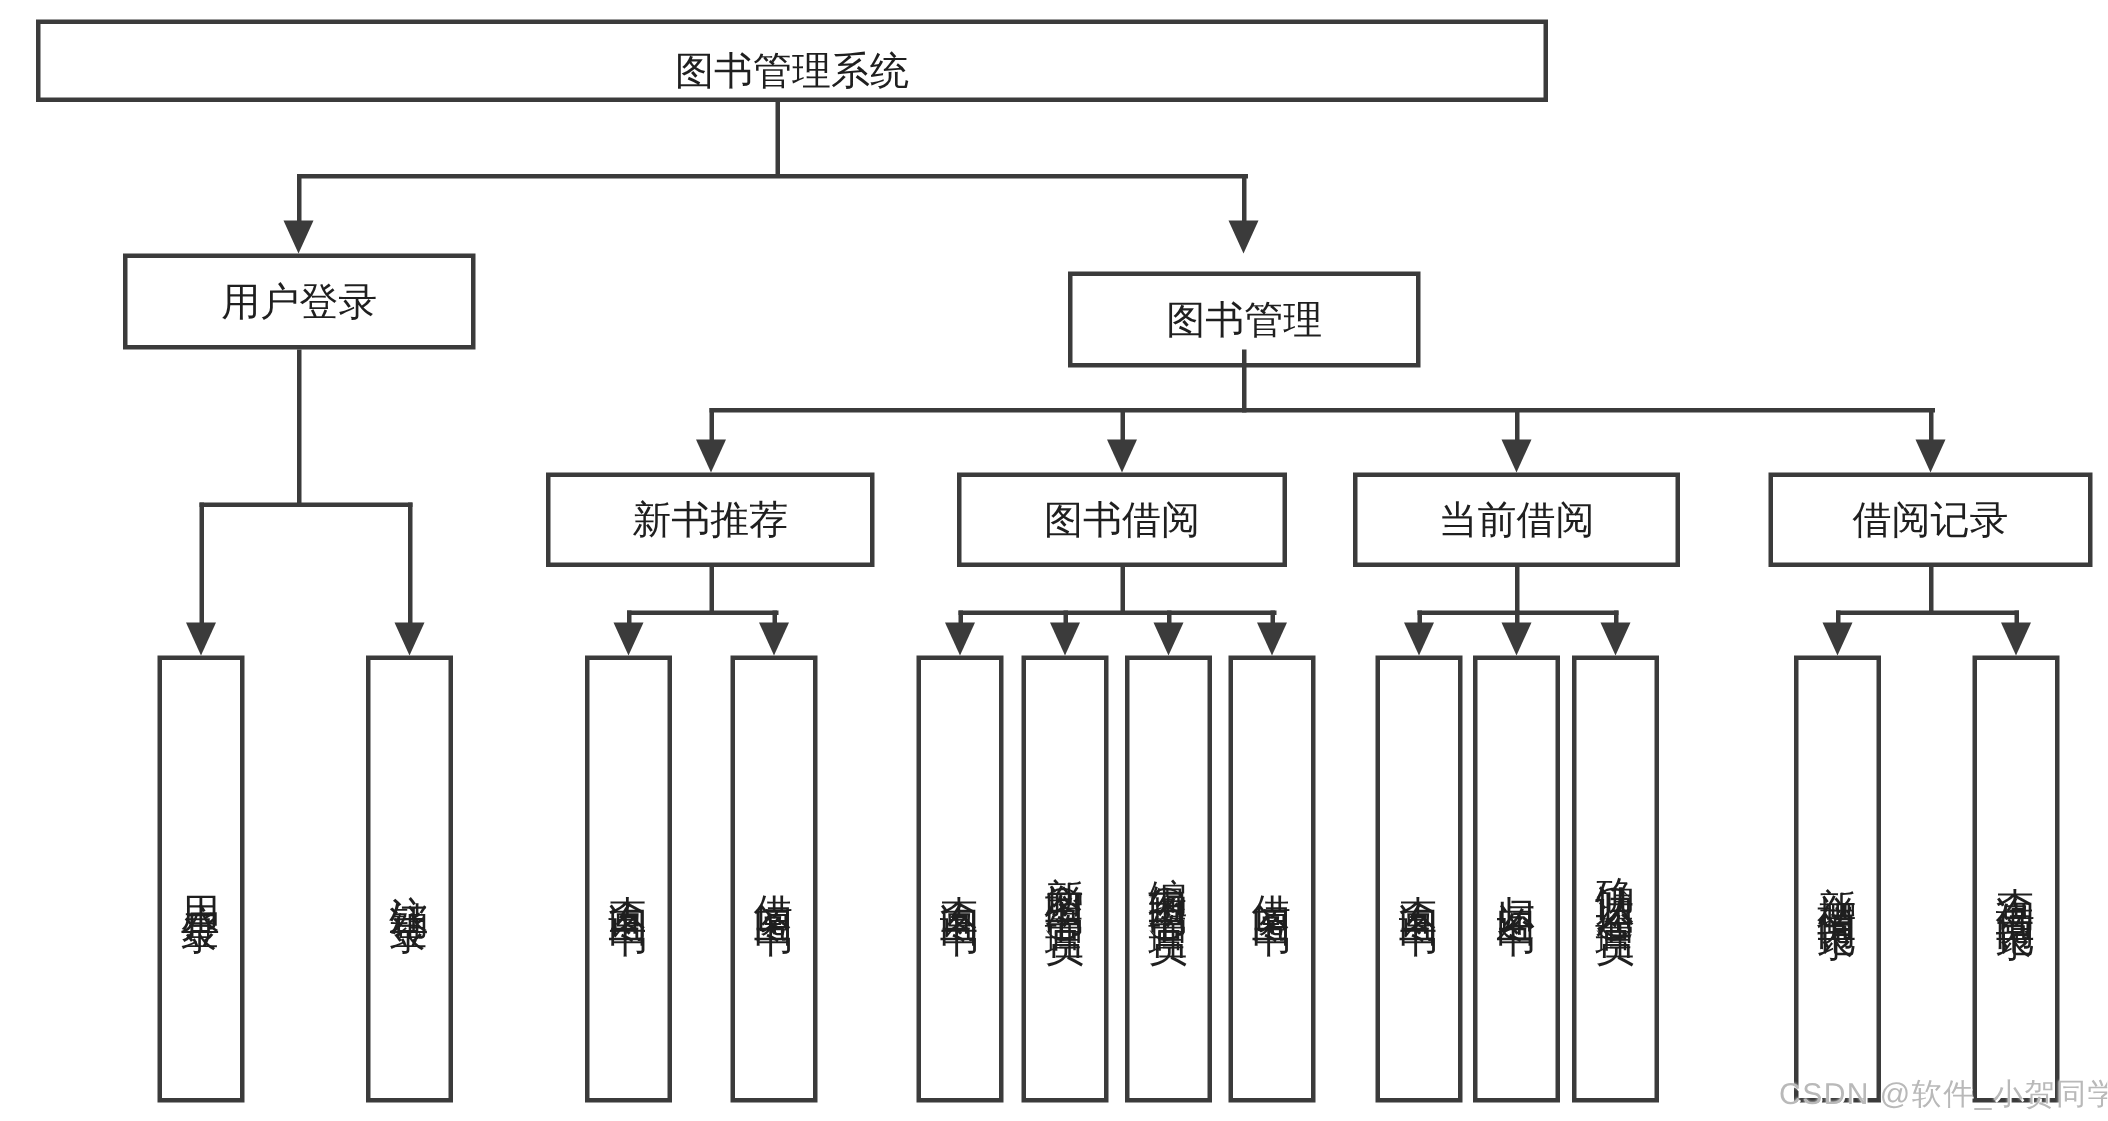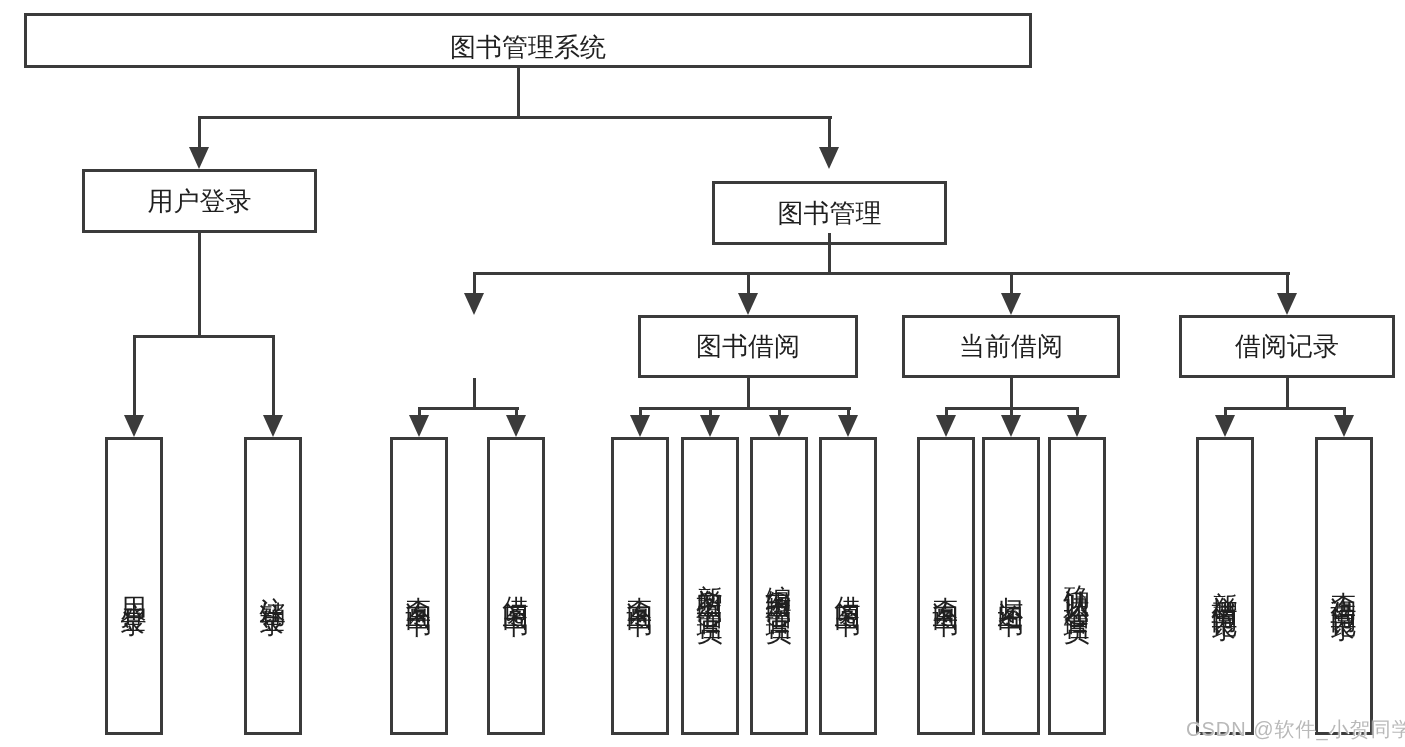--- a/index.html
+++ b/index.html
@@ -26,20 +26,23 @@
     <span>图书管理系统</span>
   </div>
 
   <div class="box" style="left:82px;top:169px;width:235px;height:64px;">
     <span>用户登录</span>
   </div>
   <div class="box" style="left:712px;top:169px;width:235px;height:64px;margin-top:12px;">
     <span>图书管理</span>
   </div>
 
+  <div class="box" style="left:364px;top:315px;width:219px;height:63px;">
+    <span>新书推荐</span>
+  </div>
   <div class="box" style="left:638px;top:315px;width:220px;height:63px;align-items:center;">
     <span>图书借阅</span>
   </div>
   <div class="box" style="left:902px;top:315px;width:218px;height:63px;">
     <span>当前借阅</span>
   </div>
   <div class="box" style="left:1179px;top:315px;width:216px;height:63px;">
     <span>借阅记录</span>
   </div>
 

